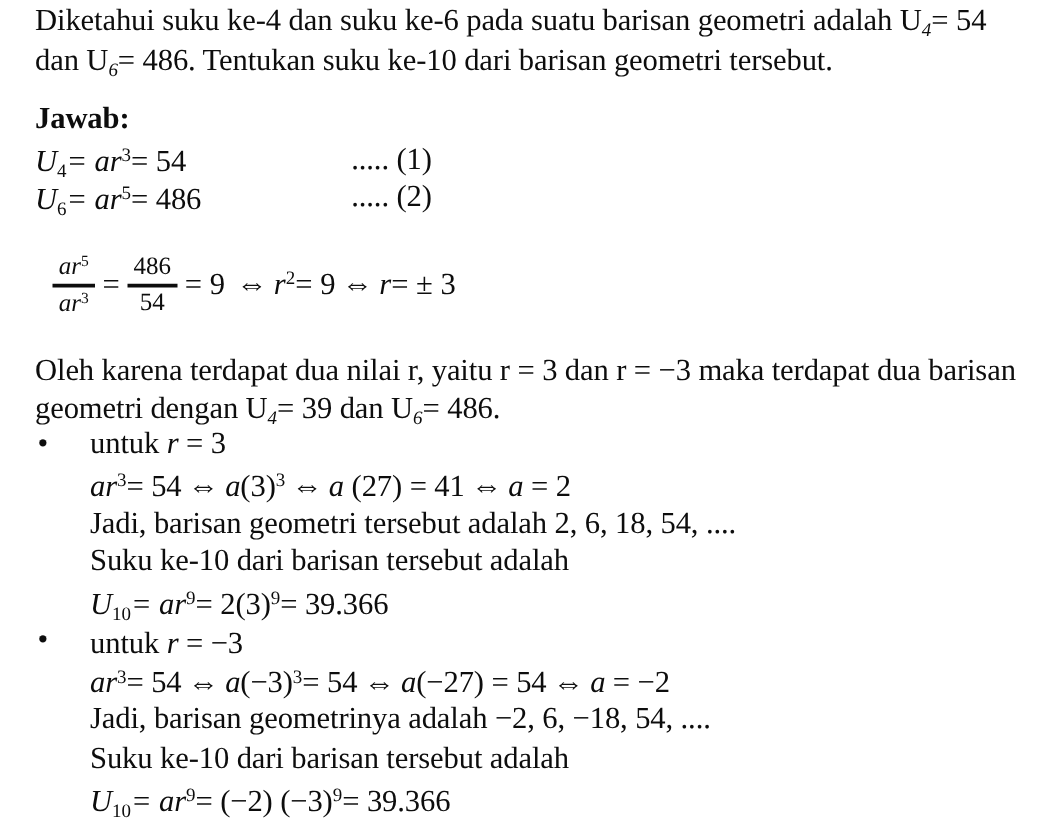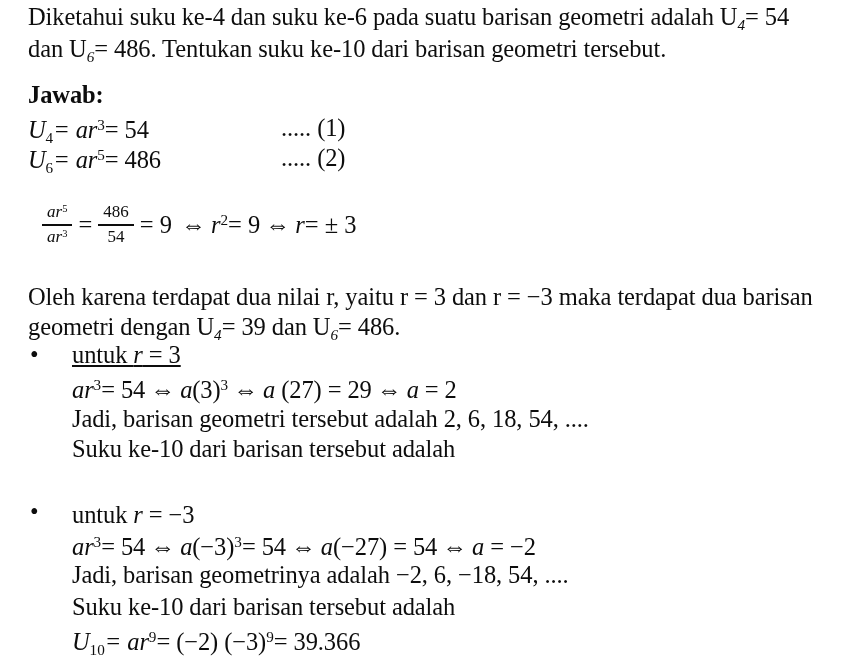--- a/index.html
+++ b/index.html
@@ -74,21 +74,21 @@
     flex-direction: column;
     align-items: center;
     justify-content: center;
     vertical-align: middle;
     margin: 0 2px;
   }
   .frac .num, .frac .den {
     display: block;
     padding: 0 5px;
     line-height: 1.08;
-    font-size: 17px;
+    font-size: 20px;
   }
   .frac .bar {
     display: block;
     width: 100%;
     height: 2.5px;
     background: #0d0d0d;
     margin: 2px 0;
   }
   .eqsym { padding: 0 4px; }
   .iff { font-size: 25px; padding: 0 5px; }
@@ -137,31 +137,34 @@
     <span class="iff">⇔</span>
     <span><span class="it">r</span><span>= ± 3</span></span>
   </div>
 
   <div class="ln" style="top:282px;">Oleh karena terdapat dua nilai r, yaitu r = 3 dan r = −3 maka terdapat dua barisan</div>
   <div class="ln" style="top:312px;">
     <span>geometri dengan U</span><sub>4</sub><span>= 39 dan U</span><sub>6</sub><span>= 486.</span>
   </div>
 
   <div class="bullet" style="top:340px;">•</div>
-  <div class="ln ind" style="top:340px;text-decoration:underline;">
+  <div class="ln ind" style="top:340px;">
     <span>untuk </span><span class="it">r</span><span> = 3</span>
   </div>
 
   <div class="ln ind" style="top:370px;">
-    <span class="it">ar</span><sup>3</sup><span>= 54</span><span class="iff">⇔</span><span class="it">a</span><span>(3)</span><sup>3</sup><span class="iff">⇔</span><span class="it">a</span><span> (27) = 29</span><span class="iff">⇔</span><span class="it">a</span><span> = 2</span>
+    <span class="it">ar</span><sup>3</sup><span>= 54</span><span class="iff">⇔</span><span class="it">a</span><span>(3)</span><sup>3</sup><span class="iff">⇔</span><span class="it">a</span><span> (27) = 41</span><span class="iff">⇔</span><span class="it">a</span><span> = 2</span>
   </div>
 
   <div class="ln ind" style="top:404px;">Jadi, barisan geometri tersebut adalah 2, 6, 18, 54, ....</div>
   <div class="ln ind" style="top:434px;">Suku ke-10 dari barisan tersebut adalah</div>
 
+  <div class="ln ind" style="top:464px;">
+    <span class="it">U</span><sub class="nsub">10</sub><span class="it">=  ar</span><sup>9</sup><span>= 2(3)</span><sup>9</sup><span>= 39.366</span>
+  </div>
 
   <div class="bullet" style="top:497px;">•</div>
   <div class="ln ind" style="top:500px;">
     <span>untuk </span><span class="it">r</span><span> = −3</span>
   </div>
 
   <div class="ln ind" style="top:527px;">
     <span class="it">ar</span><sup>3</sup><span>= 54</span><span class="iff">⇔</span><span class="it">a</span><span>(−3)</span><sup>3</sup><span>= 54</span><span class="iff">⇔</span><span class="it">a</span><span>(−27) = 54</span><span class="iff">⇔</span><span class="it">a</span><span> = −2</span>
   </div>
 

